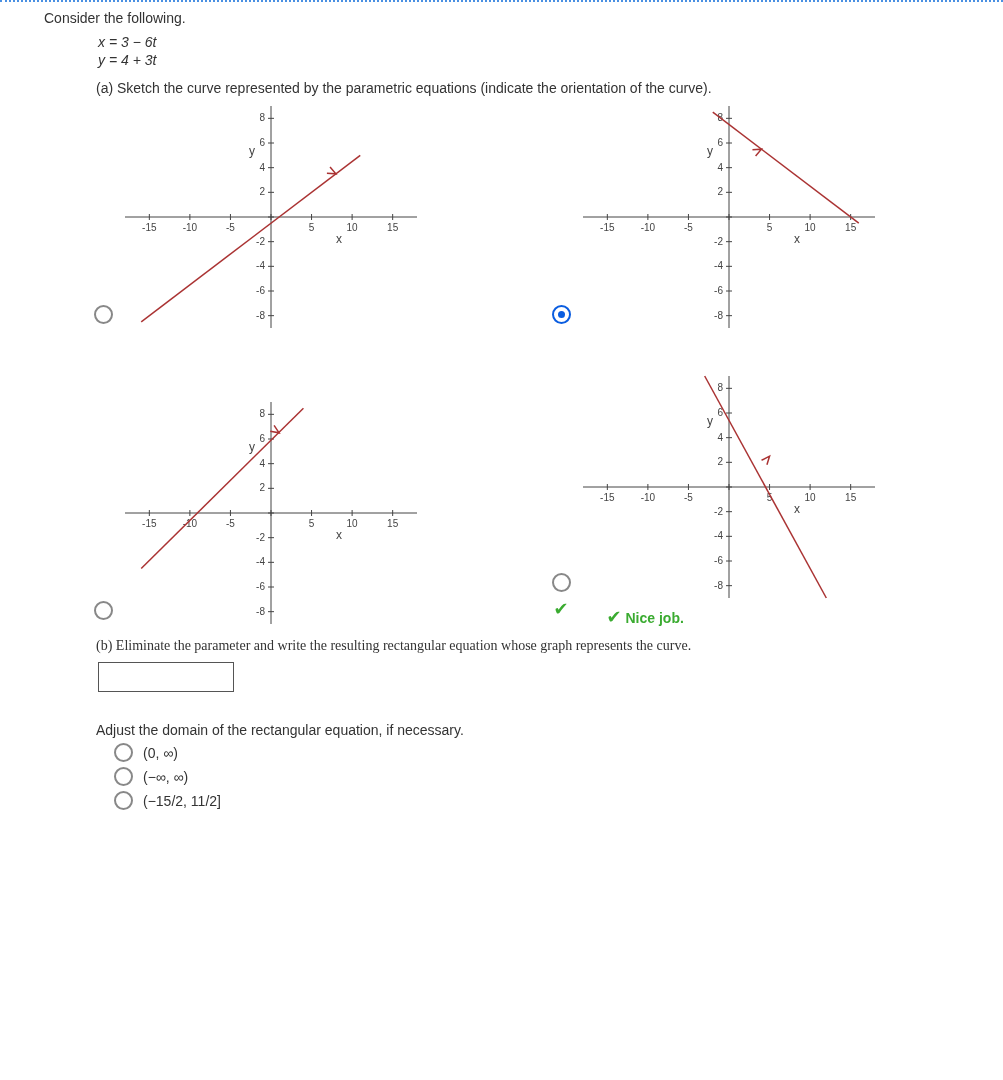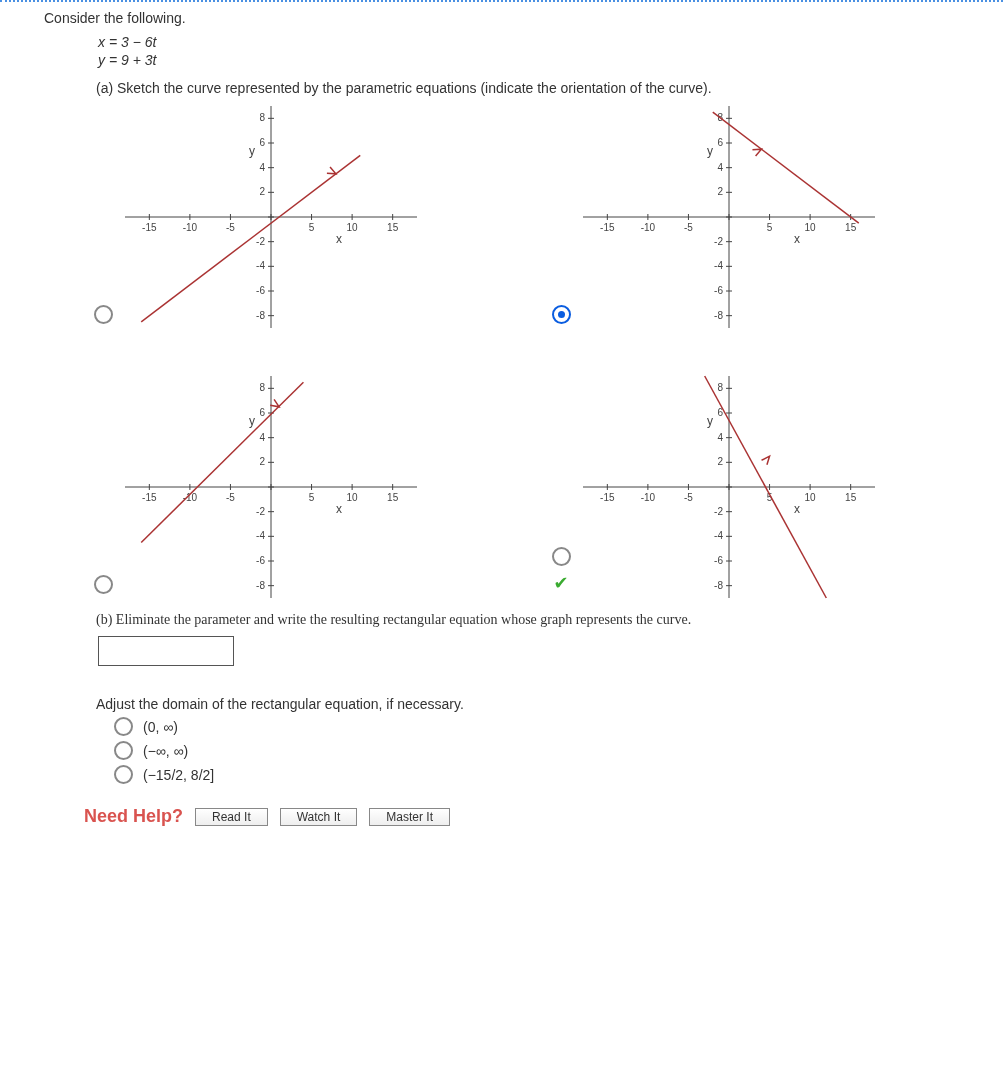--- a/index.html
+++ b/index.html
@@ -30,21 +30,21 @@
   .axlabel { font:12px sans-serif; fill:#444; }
 </style>
 </head>
 <body>
 
 <div class="dotted-top"></div>
 <div class="content">
   <div class="intro">Consider the following.</div>
   <div class="eq-block">
     <div class="eq-line">x = 3 − 6t</div>
-    <div class="eq-line">y = 9 + 3t</div>
+    <div class="eq-line">y = 4 + 3t</div>
   </div>
   <div class="qtext">(a) Sketch the curve represented by the parametric equations (indicate the orientation of the curve).</div>
 
   <div class="gallery">
 
     <div class="option">
       <div class="radio-col">
         <span class="radio"></span>
       </div>
       <svg width="300" height="230">
@@ -214,42 +214,40 @@
             <text x="144" y="68.66666666666666" text-anchor="end" class="tick">4</text>
             <line x1="147" y1="41" x2="153" y2="41" stroke="#444"></line>
             <text x="144" y="44" text-anchor="end" class="tick">6</text>
             <line x1="147" y1="16.333333333333343" x2="153" y2="16.333333333333343" stroke="#444"></line>
             <text x="144" y="19.333333333333343" text-anchor="end" class="tick">8</text>
             <text x="214.88888888888889" y="141" class="axlabel">x</text>
             <text x="128" y="53.33333333333334" class="axlabel">y</text>
             <line x1="125.66666666666667" y1="4" x2="247.33333333333334" y2="226" stroke="#a33" stroke-width="1.5"></line>
             <polyline points="182.55628052501123,88.29117863606503 190.55555555555554,84.16666666666669 187.94115075509796,92.77857049447064" stroke="#a33" stroke-width="1.5" fill="none"></polyline>
           </svg>
+        <div style="margin-left:28px;margin-top:4px;">
+          <span class="check">✔</span>
+          <span class="nice">Nice job.</span>
+        </div>
       </div>
     </div>
   </div>
 
   <div class="partb">(b) Eliminate the parameter and write the resulting rectangular equation whose graph represents the curve.</div>
   <input class="answer-box" style="">
 
   <div class="adjust-row">Adjust the domain of the rectangular equation, if necessary.</div>
   <div class="opt-list">
     <div class="opt-row">
         <span class="radio"></span>
         <span>(0, ∞)</span>
       </div>
     <div class="opt-row">
         <span class="radio"></span>
         <span>(−∞, ∞)</span>
       </div>
     <div class="opt-row">
         <span class="radio"></span>
-        <span>(−15/2, 8/2]</span>
+        <span>(−15/2, 11/2]</span>
       </div>
   </div>
 
-  <div class="help-row">
-    <span class="help-label">Need Help?</span>
-    <span class="help-btn">Read It</span>
-    <span class="help-btn">Watch It</span>
-    <span class="help-btn">Master It</span>
-  </div>
 </div>
 
 </body></html>

